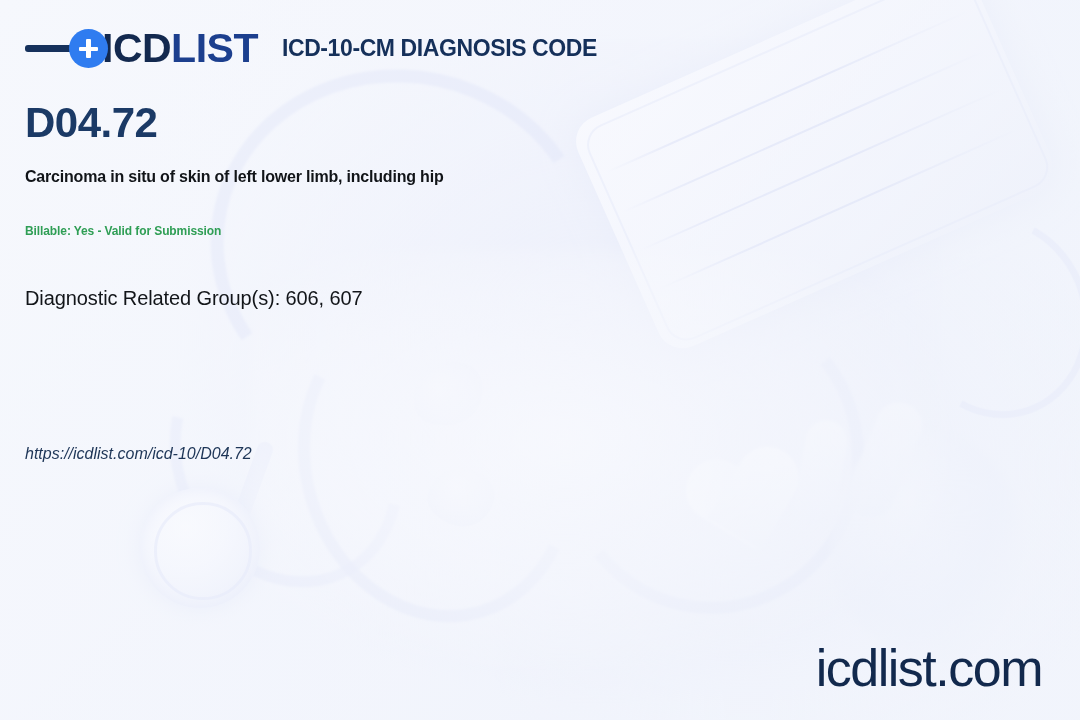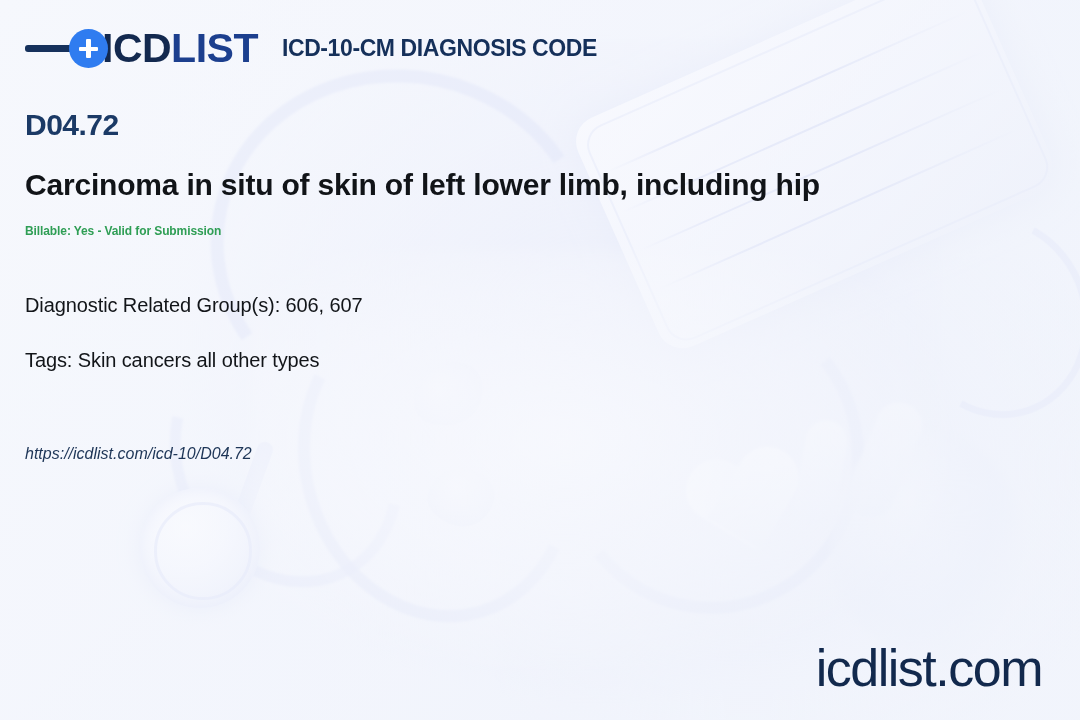--- a/index.html
+++ b/index.html
@@ -291,31 +291,31 @@
     font-weight: bold;
     color: #15305a;
     letter-spacing: -0.4px;
     line-height: 1;
     white-space: nowrap;
   }
 
   
   .code-value {
     position: absolute;
-    left: 25px; top: 110px;
-    font-size: 30px;
+    left: 25px; top: 102px;
+    font-size: 42px;
     font-weight: bold;
     color: #1b3a66;
     letter-spacing: -0.5px;
     line-height: 1;
   }
   .code-desc {
     position: absolute;
     left: 25px; top: 167px;
-    font-size: 30px;
+    font-size: 16px;
     font-weight: bold;
     color: #111418;
     letter-spacing: -0.2px;
     line-height: 1.2;
   }
   .billable {
     position: absolute;
     left: 25px; top: 224px;
     font-size: 12px;
     font-weight: bold;
@@ -324,21 +324,20 @@
     line-height: 1.2;
   }
   .drg {
     position: absolute;
     left: 25px; top: 286px;
     font-size: 20px;
     font-weight: normal;
     color: #121519;
     letter-spacing: -0.1px;
     line-height: 1.2;
-    margin-top: 7px;
   }
   .tags {
     position: absolute;
     left: 25px; top: 348px;
     font-size: 20px;
     font-weight: normal;
     color: #121519;
     letter-spacing: -0.1px;
     line-height: 1.2;
   }
@@ -414,18 +413,17 @@
         </span>
         <span class="logo-word"><span class="icd">ICD</span><span class="list">LIST</span></span>
       </div>
       <div class="header-title">ICD-10-CM DIAGNOSIS CODE</div>
     </div>
 
     <div class="code-value">D04.72</div>
     <div class="code-desc">Carcinoma in situ of skin of left lower limb, including hip</div>
     <div class="billable">Billable: Yes - Valid for Submission</div>
     <div class="drg">Diagnostic Related Group(s): 606, 607</div>
-    <div class="tags">Tags: Skin cancers all other types</div>
     <div class="url">https://icdlist.com/icd-10/D04.72</div>
 
     <div class="footer-brand">icdlist.com</div>
   </div>
 </div>
 
 </body></html>

